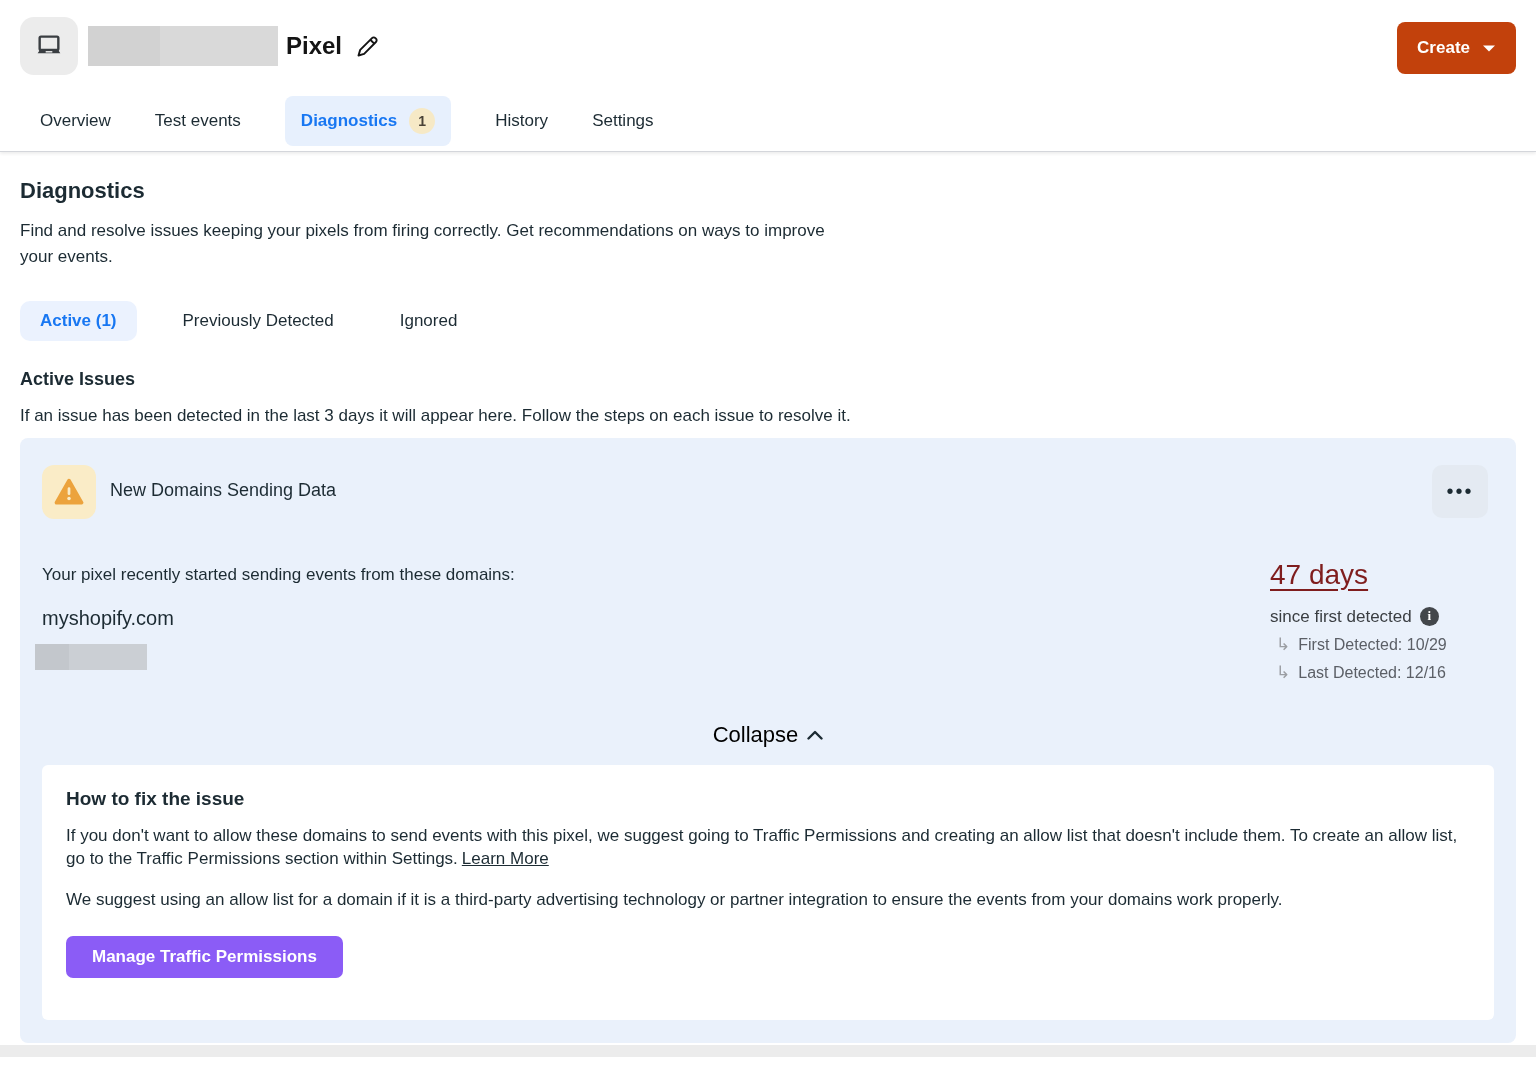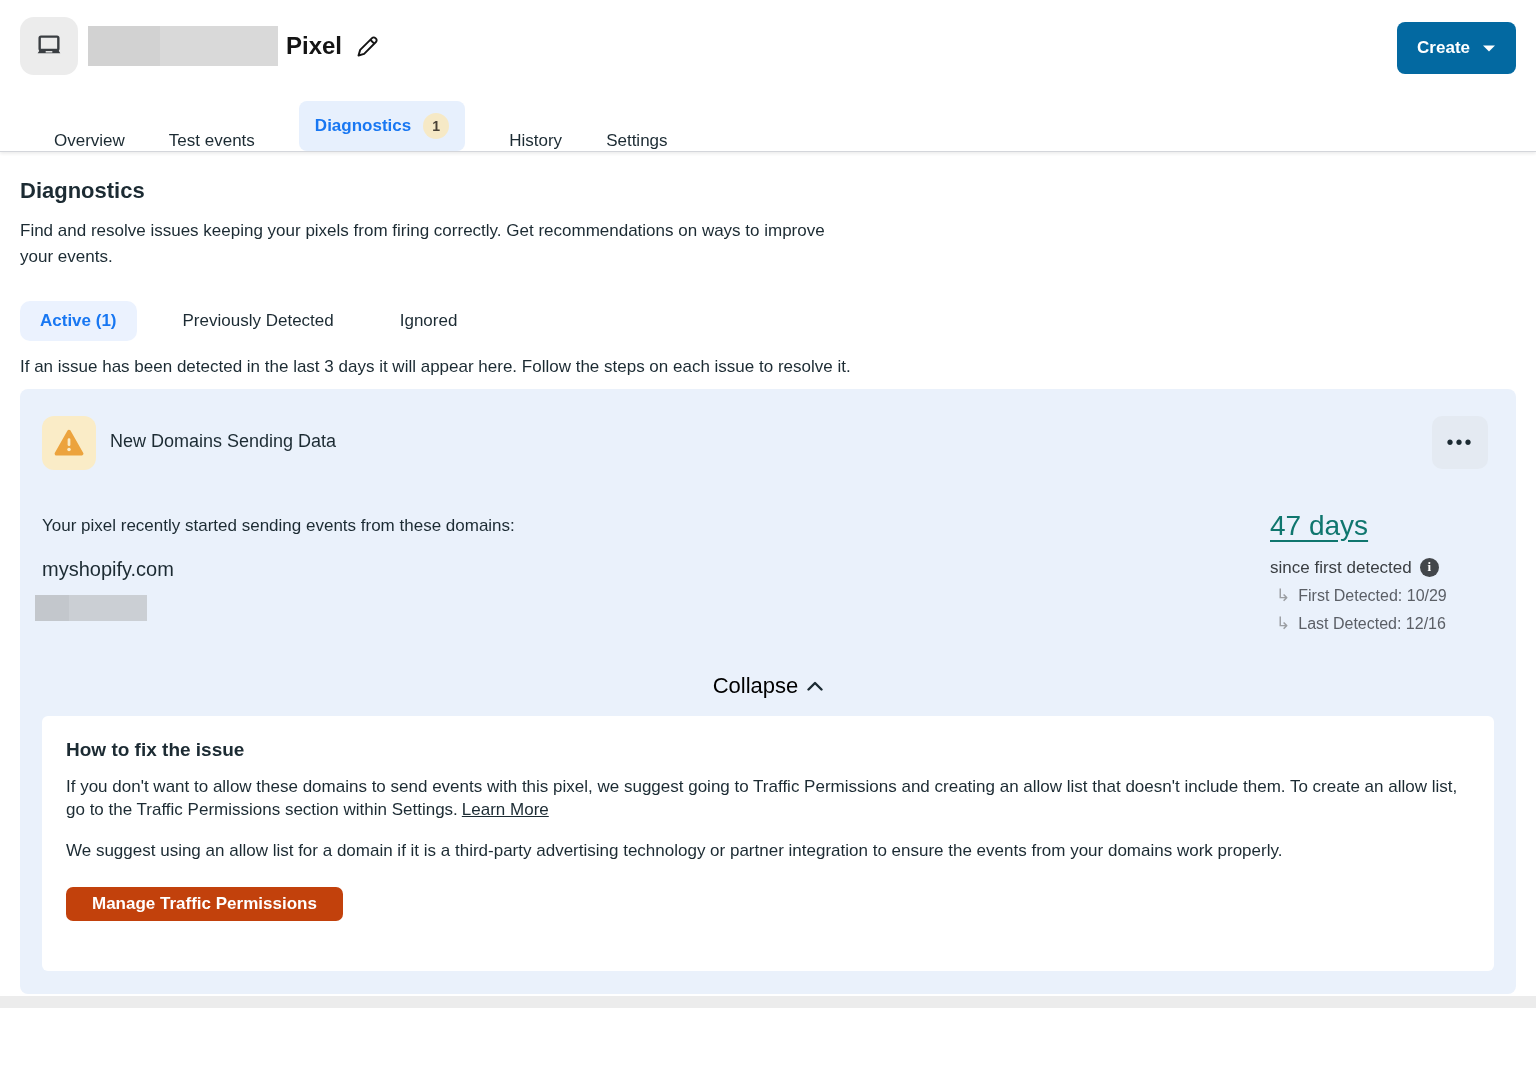--- a/index.html
+++ b/index.html
@@ -9,26 +9,26 @@
   
   .top-header { position:relative; height:90px; background:#fff; }
   .entity-row { position:absolute; left:20px; top:17px; display:flex; align-items:center; }
   .entity-icon { width:58px; height:58px; border-radius:14px; background:#ECECEC;
     display:flex; align-items:center; justify-content:center; }
   .redacted-name { width:190px; height:40px; margin-left:10px;
     background:linear-gradient(to right,#D2D2D2 0 38%,#D9D9D9 38% 100%); }
   .entity-title { margin-left:8px; font-size:24px; font-weight:bold; color:#141414; }
   .edit-btn { margin-left:12px; background:none; border:none; cursor:pointer; display:flex; }
   .create-btn { position:absolute; right:20px; top:22px; height:52px; padding:0 20px;
-    background:#0369a1; border:none; border-radius:8px; color:#fff; font-size:17px;
+    background:#c2410c; border:none; border-radius:8px; color:#fff; font-size:17px;
     font-weight:bold; display:flex; align-items:center; gap:12px; cursor:pointer;
     font-family:inherit; }
 
   
-  .tab-bar { display:flex; align-items:flex-end; padding-left:54px; gap:44px; height:62px;
+  .tab-bar { display:flex; align-items:center; padding-left:40px; gap:44px; height:62px;
     border-bottom:1px solid #D4D6DB; box-shadow:0 2px 3px rgba(0,0,0,0.07); position:relative; }
   .tab { font-size:17px; color:#1C2B33; cursor:pointer; display:flex; align-items:center; gap:12px; }
   .tab.active { background:#E7F0FD; color:#1877F2; font-weight:bold; padding:12px 16px;
     border-radius:8px; }
   .tab-badge { background:#F6E9C6; color:#494237; font-size:14px; font-weight:bold;
     width:26px; height:26px; border-radius:50%; display:flex; align-items:center;
     justify-content:center; }
 
   
   .content { padding:0 20px; }
@@ -50,41 +50,41 @@
   .more-btn { position:absolute; right:28px; top:27px; width:56px; height:53px;
     border:none; border-radius:10px; background:#E4EAF2; cursor:pointer;
     font-size:20px; letter-spacing:2px; color:#1C2B33; font-family:inherit; }
   .issue-body-left { position:absolute; left:22px; top:127px; }
   .issue-intro { font-size:17px; }
   .issue-domain { margin-top:22px; font-size:20px; }
   .redacted-domain { margin-top:14px; margin-left:-7px; width:112px; height:26px;
     background:linear-gradient(to right,#C3C7CC 0 30%,#CBCFD4 30% 100%); }
   .issue-meta { position:absolute; left:1250px; top:121px; }
   .issue-duration { font-size:28px; font-weight:500; text-decoration:underline;
-    text-underline-offset:5px; color:#0f766e; }
+    text-underline-offset:5px; color:#7f1d1d; }
   .meta-caption { margin-top:16px; font-size:17px; color:#3A3E42; display:flex;
     gap:8px; }
   .info-icon { width:19px; height:19px; border-radius:50%; background:#43474B; color:#fff;
     font-size:13px; font-weight:bold; display:inline-flex; align-items:center;
     justify-content:center; font-family:"Liberation Serif","DejaVu Serif",serif; cursor:pointer; }
   .detect-line { margin-top:7px; font-size:16px; color:#5B5F66; padding-left:6px; }
   .branch-arrow { color:#9B9EA3; margin-right:8px; font-size:17px; }
   .collapse-row { position:absolute; top:284px; left:0; width:100%; display:flex;
     justify-content:center; }
   .collapse-btn { background:none; border:none; font-size:22px; color:#000000;
     display:flex; align-items:center; gap:9px; cursor:pointer; font-family:inherit; }
 
   
   .fix-card { position:absolute; left:22px; right:22px; top:327px; bottom:23px;
     background:#fff; border-radius:6px; padding:23px 24px; }
   .fix-heading { font-size:19px; font-weight:bold; }
   .fix-body { margin-top:14px; font-size:17px; line-height:1.4; }
   .fix-body + .fix-body { margin-top:17px; }
   .learn-more { color:#1C2B33; text-decoration:underline; cursor:pointer; margin-left:4px; }
-  .manage-btn { margin-top:24px; height:34px; padding:0 26px; background:#c2410c;
+  .manage-btn { margin-top:24px; height:42px; padding:0 26px; background:#8b5cf6;
     color:#fff; border:none; border-radius:7px; font-size:17px; font-weight:bold;
     cursor:pointer; font-family:inherit; }
 
   .bottom-strip { margin-top:2px; height:12px; background:#ECECEC; }
 </style>
 </head>
 <body>
 
 <div class="top-header">
   <div class="entity-row">
@@ -134,20 +134,21 @@
 <div class="content">
   <div class="page-heading">Diagnostics</div>
   <p class="page-desc">Find and resolve issues keeping your pixels from firing correctly. Get recommendations on ways to improve your events.</p>
 
   <div class="filter-tabs">
     <div class="filter-tab active">Active (1)</div>
     <div class="filter-tab">Previously Detected</div>
     <div class="filter-tab">Ignored</div>
   </div>
 
+  <div class="active-issues-heading">Active Issues</div>
   <p class="issues-desc">If an issue has been detected in the last 3 days it will appear here. Follow the steps on each issue to resolve it.</p>
 
   <div class="issue-card">
     <div class="warning-badge">
       <svg width="30" height="28" viewBox="0 0 24 22">
         <path d="M12 2 L22 19.5 H2 Z" fill="#ECA33D" stroke="#ECA33D" stroke-width="3" stroke-linejoin="round"></path>
         <rect x="10.9" y="7.2" width="2.2" height="6.2" rx="1.1" fill="#FAECC7"></rect>
         <circle cx="12" cy="16.2" r="1.4" fill="#FAECC7"></circle>
       </svg>
     </div>

